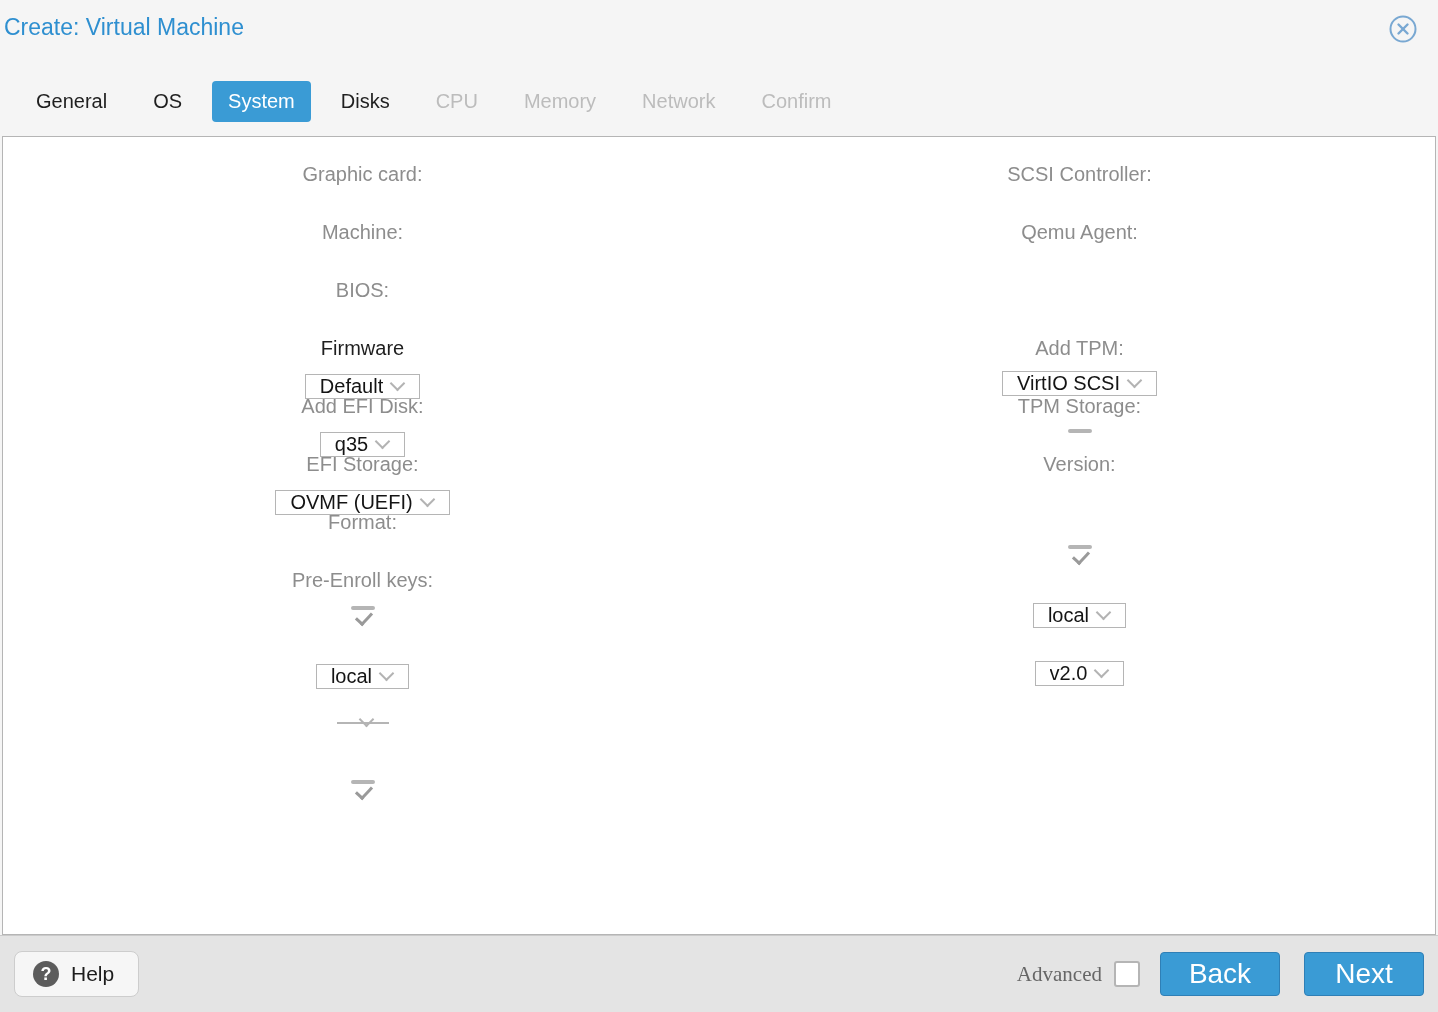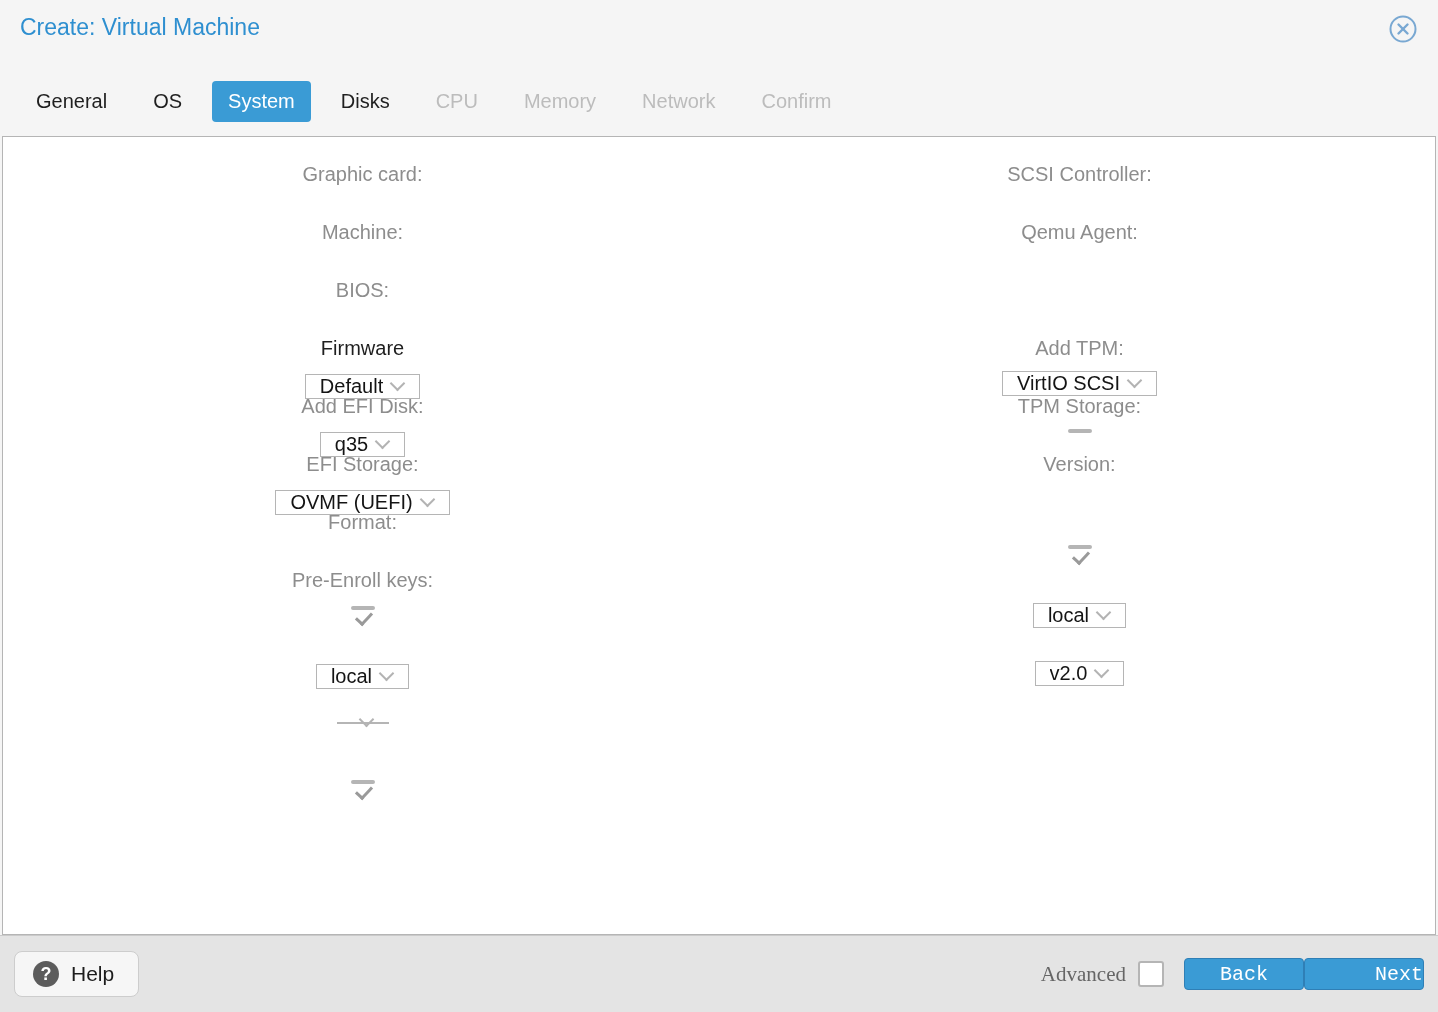--- a/index.html
+++ b/index.html
@@ -2,21 +2,21 @@
 <html style="--accent: #3a9bd5; --accent_border: #2f7fb6; --title_blue: #2e8fd0; --label_gray: #8d8d8d; --border_gray: #b5b5b5; --tab_disabled: #bcbcbc; --text_dark: #141414; --header_bg: #f5f5f5; --panel_bg: #ffffff; --footer_bg: #e4e4e4;"><head>
 <meta charset="utf-8">
 <style>
   * { margin:0; padding:0; box-sizing:border-box; }
   html,body { width:1438px; height:1012px; overflow:hidden; }
   body {
     font-family:"Liberation Sans","DejaVu Sans",sans-serif;
     background:var(--header_bg,#f5f5f5);
     position:relative;
   }
-  .header { padding:14px 16px 0 20px; position:relative; height:44px; }
+  .header { padding:14px 16px 0 4px; position:relative; height:44px; }
   .dialog-title { font-size:23px; color:var(--title_blue,#2e8fd0); font-weight:400; }
   .close-btn { position:absolute; top:14px; right:20px; width:30px; height:30px; cursor:pointer; background:none; border:none; padding:0; }
 
   .tabs { display:flex; margin-top:36px; padding-left:20px; height:42px; align-items:center; }
   .tab { font-size:20px; padding:9px 16px; margin-right:14px; color:#1f1f1f; border-radius:4px; cursor:pointer; white-space:nowrap; }
   .tab.active { background:var(--accent,#3a9bd5); color:#ffffff; }
   .tab.disabled { color:var(--tab_disabled,#bcbcbc); }
 
   .content {
     margin:14px 2px 0 2px; background:var(--panel_bg,#ffffff);
@@ -65,27 +65,27 @@
     font-family:inherit; font-size:21px; color:#1c1c1c; cursor:pointer;
   }
   .help-icon {
     width:26px; height:26px; border-radius:50%; background:#5c5c5c; color:#fff;
     font-size:18px; font-weight:bold; display:flex; align-items:center; justify-content:center;
   }
   .footer-right { margin-left:auto; display:flex; align-items:center; }
   .advanced-label { font-size:21px; color:#666666; margin-right:12px;font-family:Liberation Serif, serif; }
   .checkbox.adv { width:26px; height:26px; }
   .btn {
-    height:32px; width:120px; border-radius:4px; font-family:Liberation Mono, monospace; font-size:20px; cursor:pointer;
+    height:44px; width:120px; border-radius:4px; font-family:Liberation Sans, sans-serif; font-size:28px; cursor:pointer;
   }
   .btn.primary {
     background:var(--accent,#3a9bd5); border:1px solid var(--accent_border,#2f7fb6); color:#ffffff;
   }
   .btn.back { margin-left:20px; }
-  .btn.next { margin-left:0;text-align:right; }
+  .btn.next { margin-left:24px; }
 </style>
 </head>
 <body>
 
 <div class="header">
   <span class="dialog-title">Create: Virtual Machine</span>
   <button class="close-btn" aria-label="close">
     <svg width="30" height="30" viewBox="0 0 30 30">
       <circle cx="15" cy="15" r="12.5" fill="none" stroke="#79a8d2" stroke-width="2"></circle>
       <line x1="10.5" y1="10.5" x2="19.5" y2="19.5" stroke="#79a8d2" stroke-width="2.4" stroke-linecap="round"></line>

